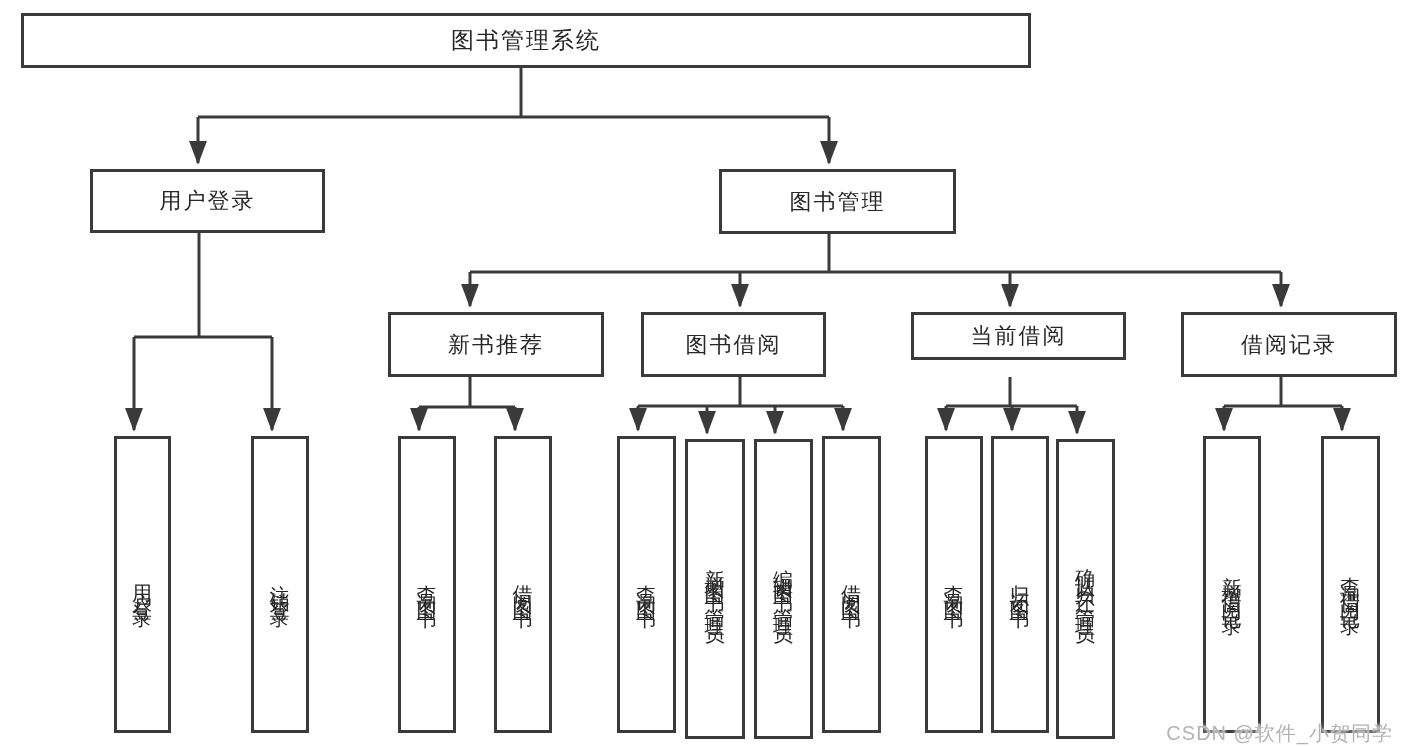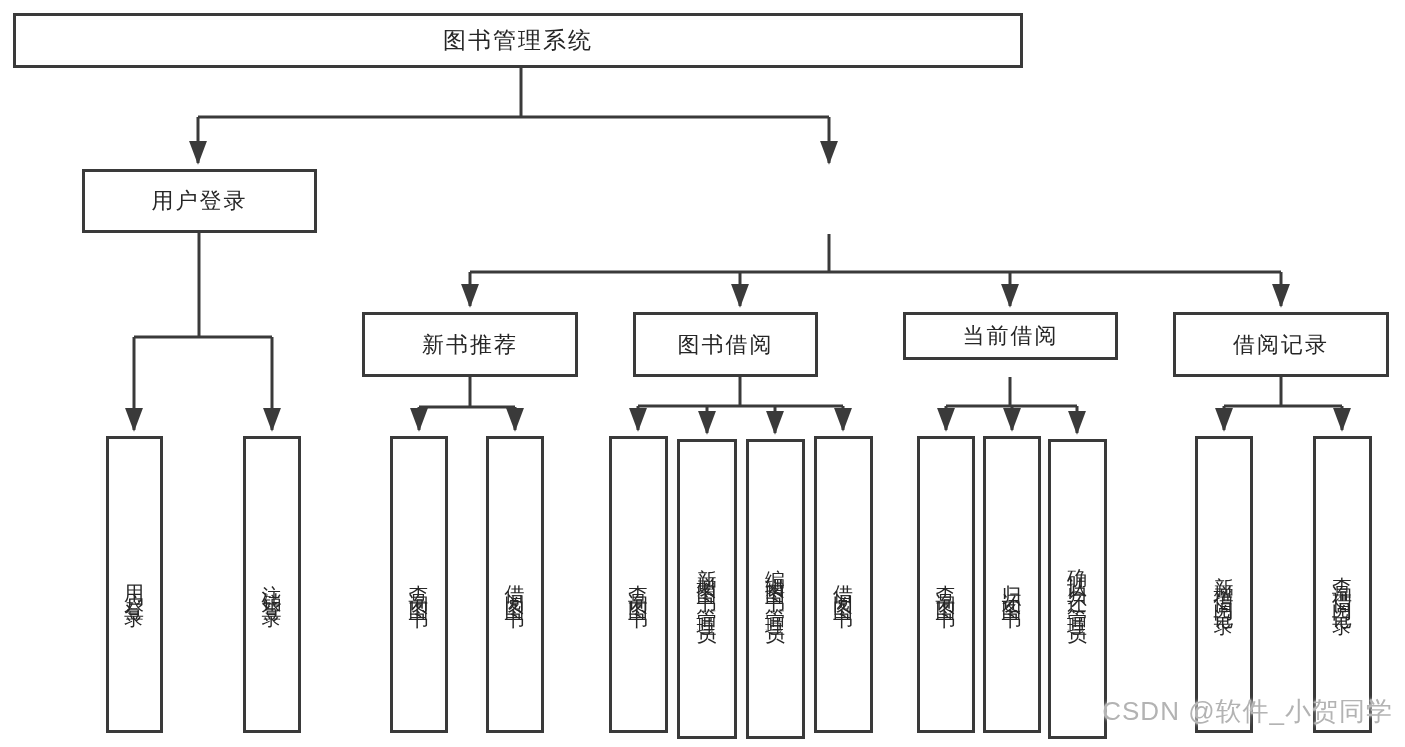--- a/index.html
+++ b/index.html
@@ -15,36 +15,37 @@
     position:absolute;
     box-sizing:border-box;
     border:3px solid #3a3a3a;
     background:#ffffff;
     color:#262626;
     display:flex;
     align-items:center;
     justify-content:center;
     text-align:center;
     letter-spacing:2px;
+    margin-left:8px;
   }
   .h{font-size:22px;}
   .root{font-size:23px;}
   .leaf{
     font-size:20px;
     writing-mode:vertical-rl;
     text-orientation:mixed;
     letter-spacing:8px;
     line-height:1;
     padding:6px 0;
   }
   .watermark{
     position:absolute;
     right:12px;
-    bottom:18px;
-    font-size:26px;
+    bottom:0;
+    font-size:20px;
     color:#b3b3b3;
     letter-spacing:1px;
     text-shadow:0 0 2px #ffffff,0 0 4px #ffffff;
     white-space:nowrap;
   }
 </style>
 </head>
 <body>
 
 <div class="stage">
@@ -95,22 +96,23 @@
       <path d="M1281,377 V406"></path>
       <path d="M1224,406 H1342"></path>
       <path d="M1224,406 V430" marker-end="url(#arw)"></path>
       <path d="M1342,406 V430" marker-end="url(#arw)"></path>
     </g>
   </svg>
 
   <div class="box root" style="left:13px;top:13px;width:1010px;height:55px">图书管理系统</div>
 
   <div class="box h" style="left:82px;top:169px;width:235px;height:64px">用户登录</div>
+  <div class="box h" style="left:711px;top:169px;width:237px;height:65px">图书管理</div>
 
-  <div class="box h" style="left:362px;top:312px;width:216px;height:65px">新书推荐</div>
+  <div class="box h" style="left:380px;top:312px;width:216px;height:65px">新书推荐</div>
   <div class="box h" style="left:633px;top:312px;width:185px;height:65px">图书借阅</div>
   <div class="box h" style="left:903px;top:312px;width:215px;height:48px">当前借阅</div>
   <div class="box h" style="left:1173px;top:312px;width:216px;height:65px">借阅记录</div>
 
   <div class="box leaf" style="left:106px;top:436px;width:57px;height:297px">用户登录</div>
   <div class="box leaf" style="left:243px;top:436px;width:58px;height:297px">注销登录</div>
 
   <div class="box leaf" style="left:390px;top:436px;width:58px;height:297px">查询图书</div>
   <div class="box leaf" style="left:486px;top:436px;width:58px;height:297px">借阅图书</div>
 

